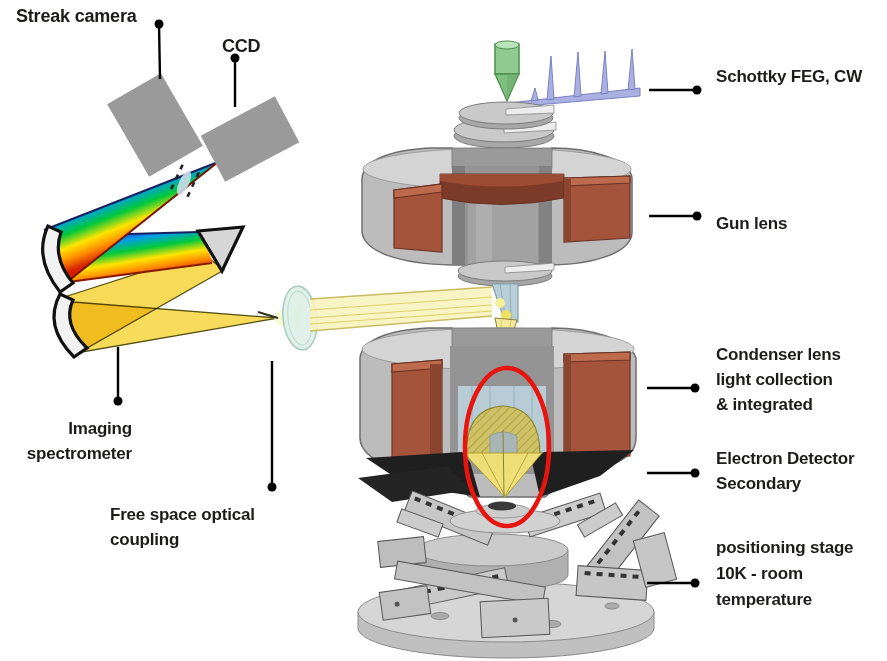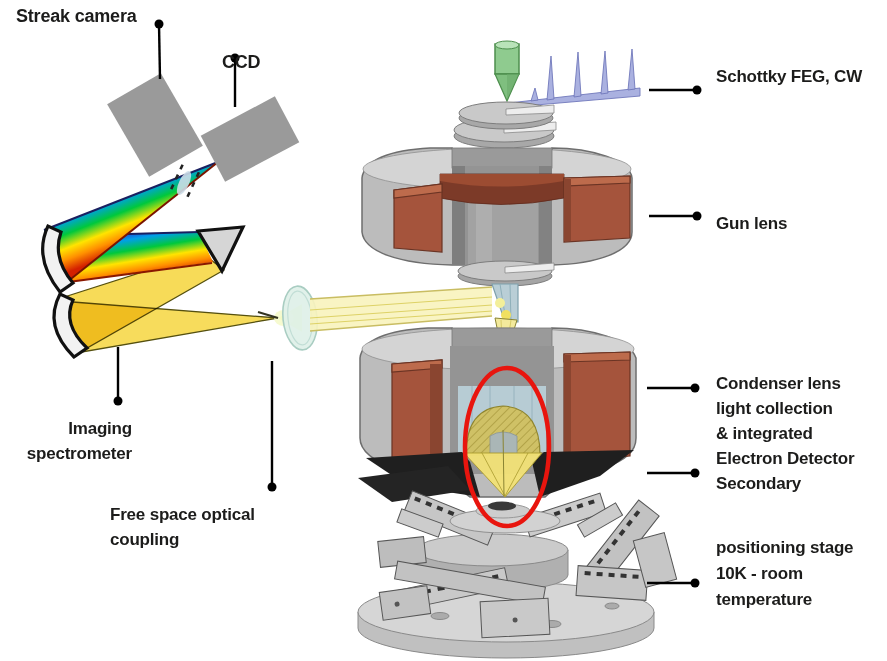--- a/index.html
+++ b/index.html
@@ -302,38 +302,38 @@
     <g>
           <line x1="647" y1="583" x2="695" y2="583"></line>
           <circle cx="695" cy="583" r="4.5" stroke="none"></circle>
         </g>
   </g>
 </svg>
 
 <div class="lbl big" style="left:16px;top:4px">
   <span>Streak camera</span>
 </div>
-<div class="lbl big" style="left:222px;top:50px">
+<div class="lbl big" style="left:222px;top:34px">
   <span>CCD</span>
 </div>
 <div class="lbl center" style="left:0px;top:416px;width:132px">
   <span>Imaging</span>
   <span>spectrometer</span>
 </div>
 <div class="lbl right" style="left:110px;top:502px;width:170px">
   <span>Free space optical</span>
   <span>coupling</span>
 </div>
 <div class="lbl" style="left:716px;top:64px">
   <span>Schottky FEG, CW</span>
 </div>
 <div class="lbl" style="left:716px;top:211px">
   <span>Gun lens</span>
 </div>
-<div class="lbl" style="left:716px;top:371px">
+<div class="lbl" style="left:716px;top:342px">
   <span>Condenser lens</span>
   <span>light collection</span>
   <span>&amp; integrated</span>
 </div>
 <div class="lbl" style="left:716px;top:446px">
   <span>Electron Detector</span>
   <span>Secondary</span>
 </div>
 <div class="lbl" style="left:716px;top:535px;line-height:26px">
   <span>positioning stage</span>

